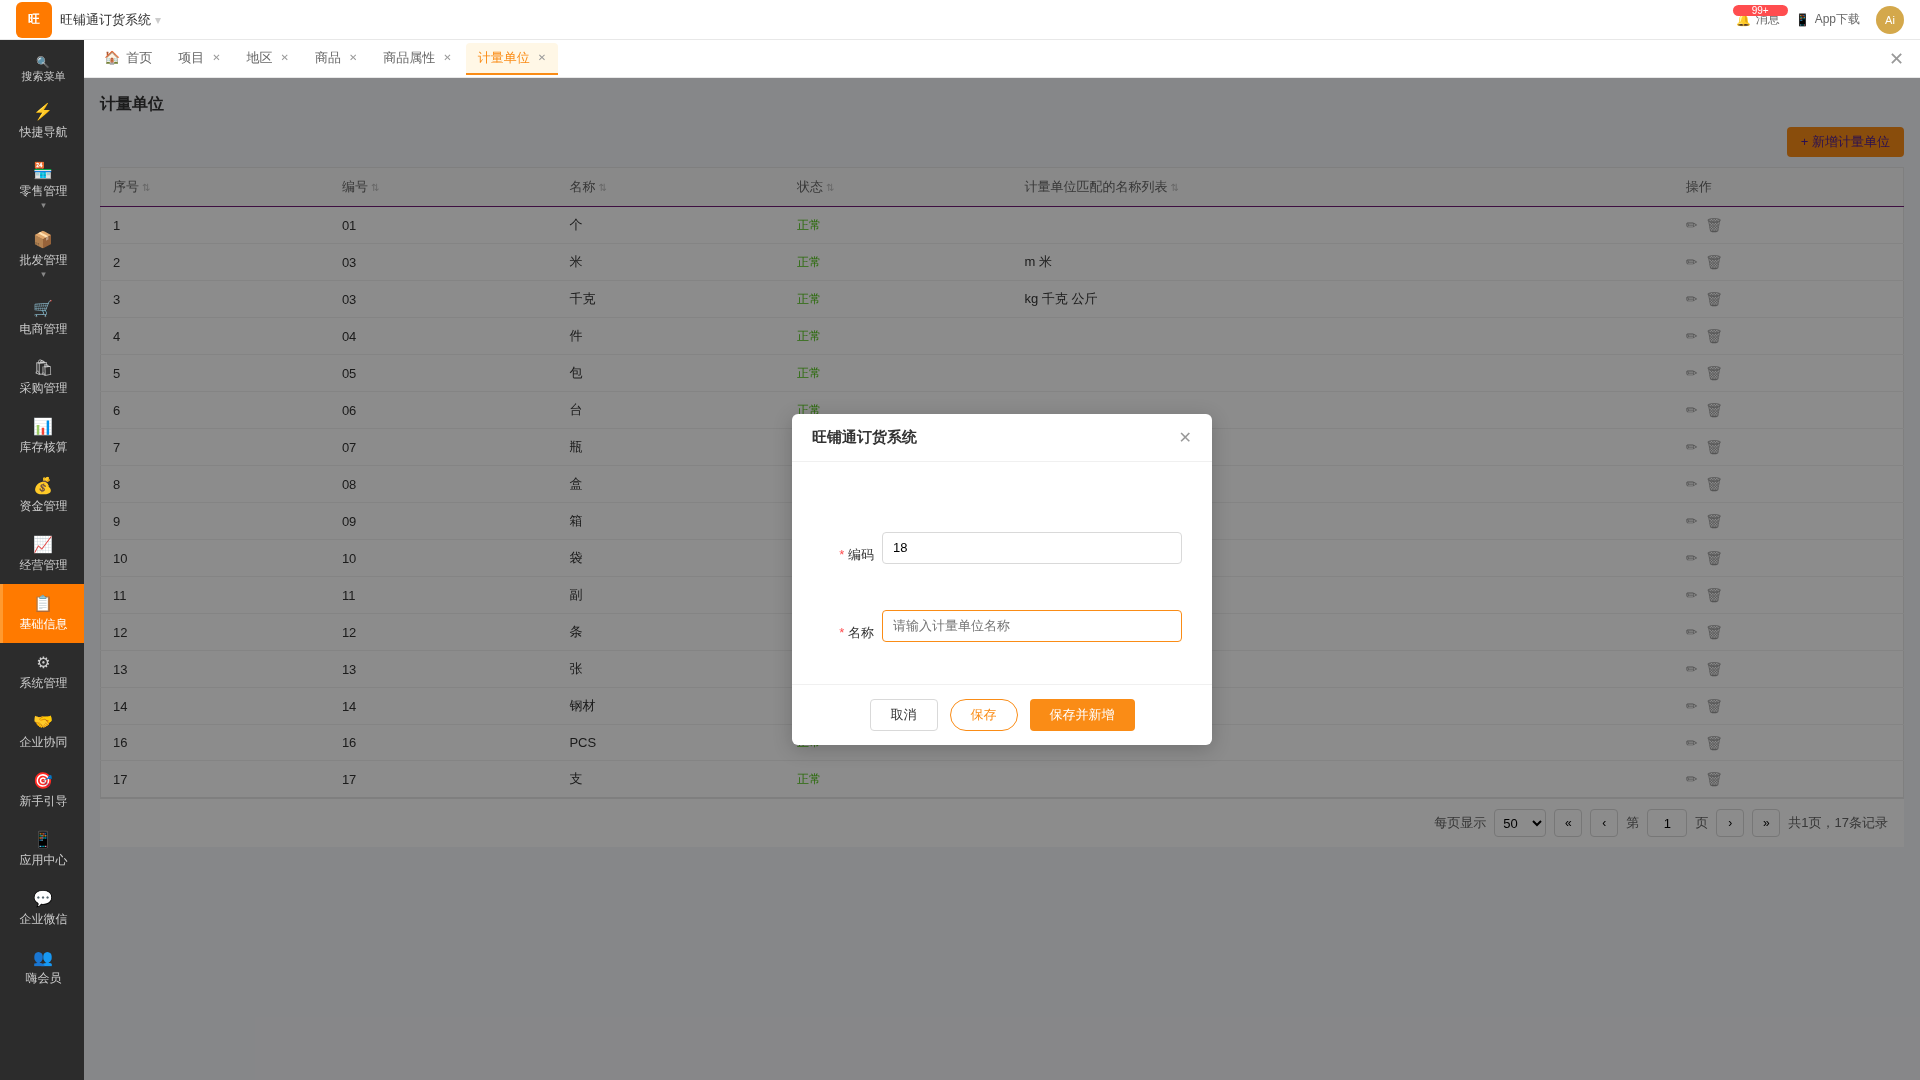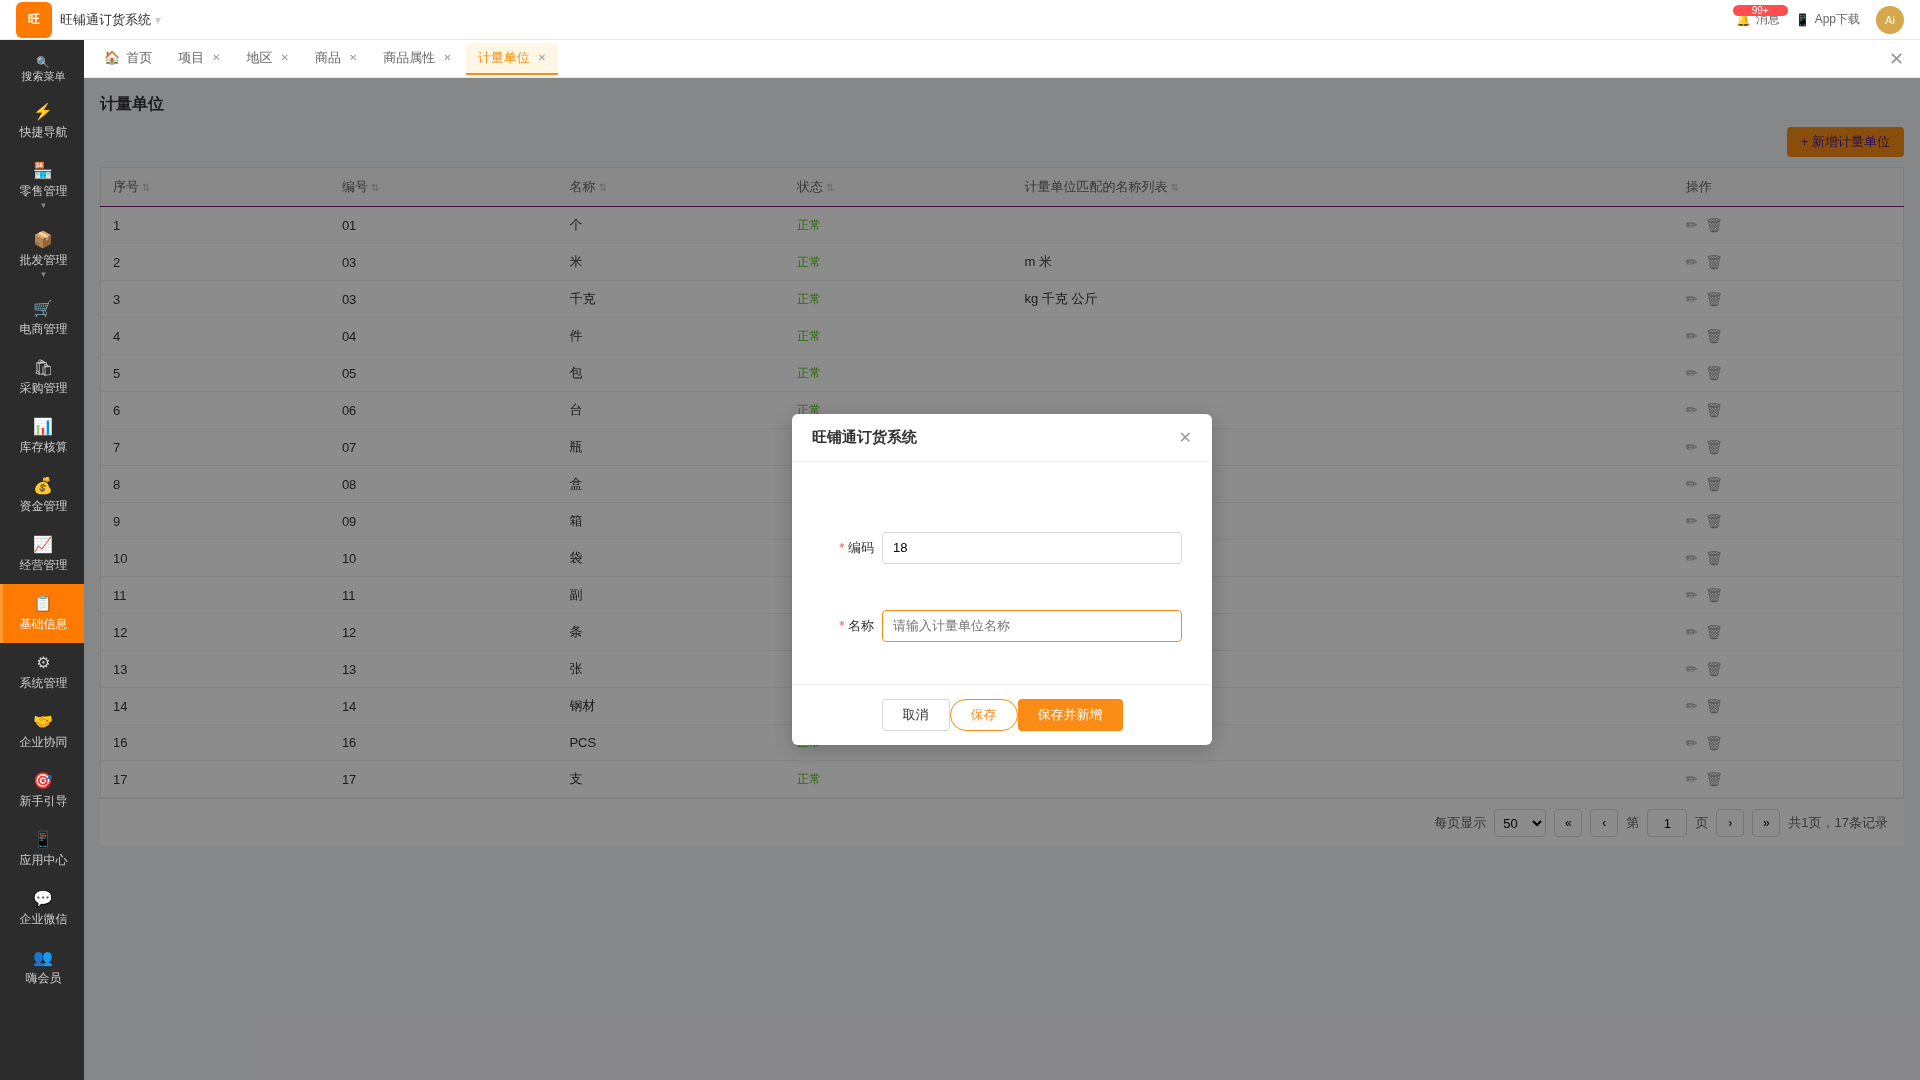--- a/index.html
+++ b/index.html
@@ -259,21 +259,21 @@
     .modal-close {
       cursor: pointer;
       color: #999;
       font-size: 16px;
     }
     .modal-body {
       padding: 24px 30px;
     }
     .form-row {
       display: flex;
-      align-items: center;
+      align-items: flex-end;
       margin-bottom: 18px;
       margin-top: 46px;
     }
     .form-label {
       width: 60px;
       font-size: 13px;
       color: #333;
       text-align: right;
       padding-right: 8px;
       flex-shrink: 0;
@@ -290,21 +290,21 @@
       padding: 0 10px;
       font-size: 13px;
       outline: none;
     }
     .form-input.orange-border {
       border-color: #fa8c16;
     }
     .modal-footer {
       display: flex;
       justify-content: center;
-      gap: 0;
+      gap: 12px;
       padding: 14px 20px;
       border-top: 1px solid #f0f0f0;
     }
     .btn-cancel {
       padding: 6px 20px;
       border: 1px solid #d9d9d9;
       border-radius: 4px;
       background: #fff;
       cursor: pointer;
       font-size: 13px;

